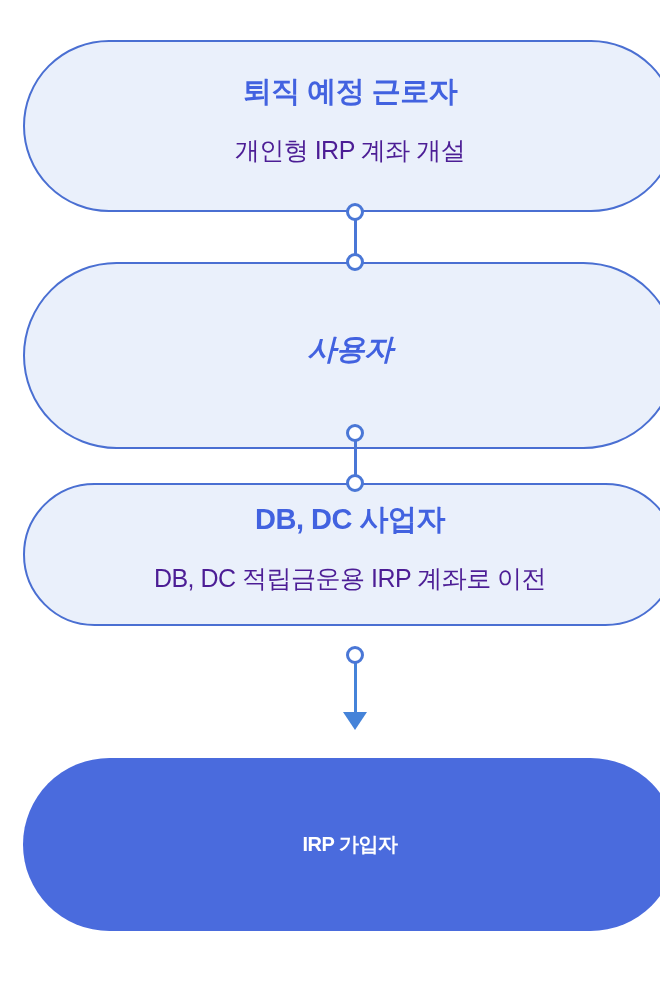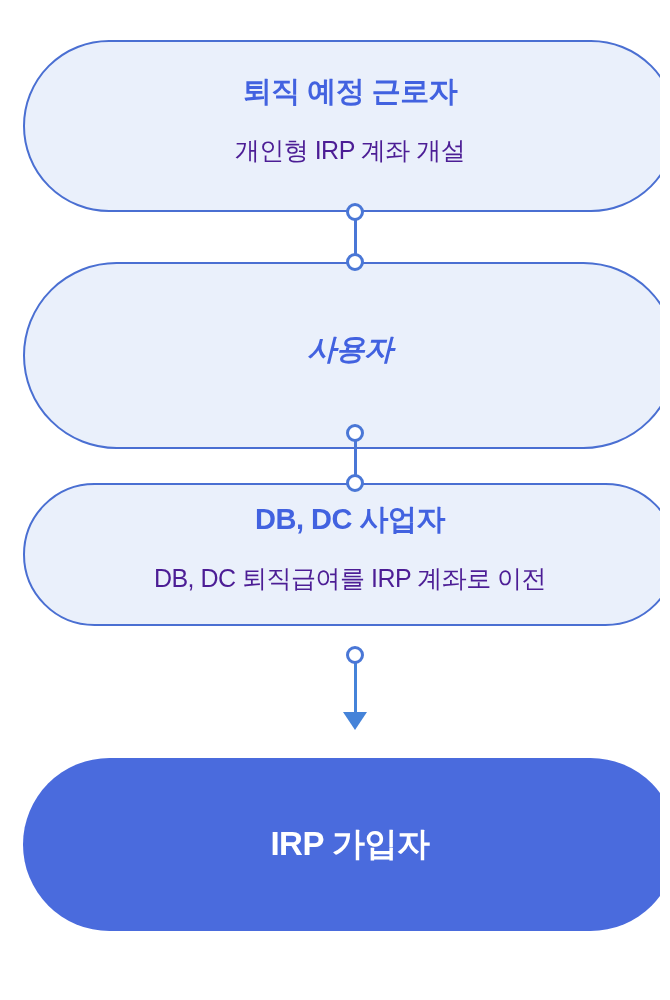--- a/index.html
+++ b/index.html
@@ -96,21 +96,21 @@
     top: 738px;
     height: 173px;
     background: #4A6BDD;
     border-radius: 95px;
     display: flex;
     align-items: center;
     justify-content: center;
     text-align: center;
   }
   .result-title {
-    font-size: 33px;
+    font-size: 20px;
     font-weight: bold;
     color: #ffffff;
     letter-spacing: -0.5px;
   }
 
   
   .caption {
     position: absolute;
     top: 938px;
     left: 0;
@@ -140,21 +140,21 @@
   <div class="step-box b2">
     <div class="step-title">사용자</div>
   </div>
 
   <div class="v-line l2"></div>
   <div class="node-circle c2a"></div>
   <div class="node-circle c2b"></div>
 
   <div class="step-box b3">
     <div class="step-title">DB, DC 사업자</div>
-    <div class="step-desc">DB, DC 퇴직급여를 IRP 계좌로 이전</div>
+    <div class="step-desc">DB, DC 적립금운용 IRP 계좌로 이전</div>
   </div>
 
   <div class="v-line arrow-shaft"></div>
   <div class="node-circle c3a"></div>
   <div class="arrow-head"></div>
 
   <div class="result-box">
     <div class="result-title">IRP 가입자</div>
   </div>
 

